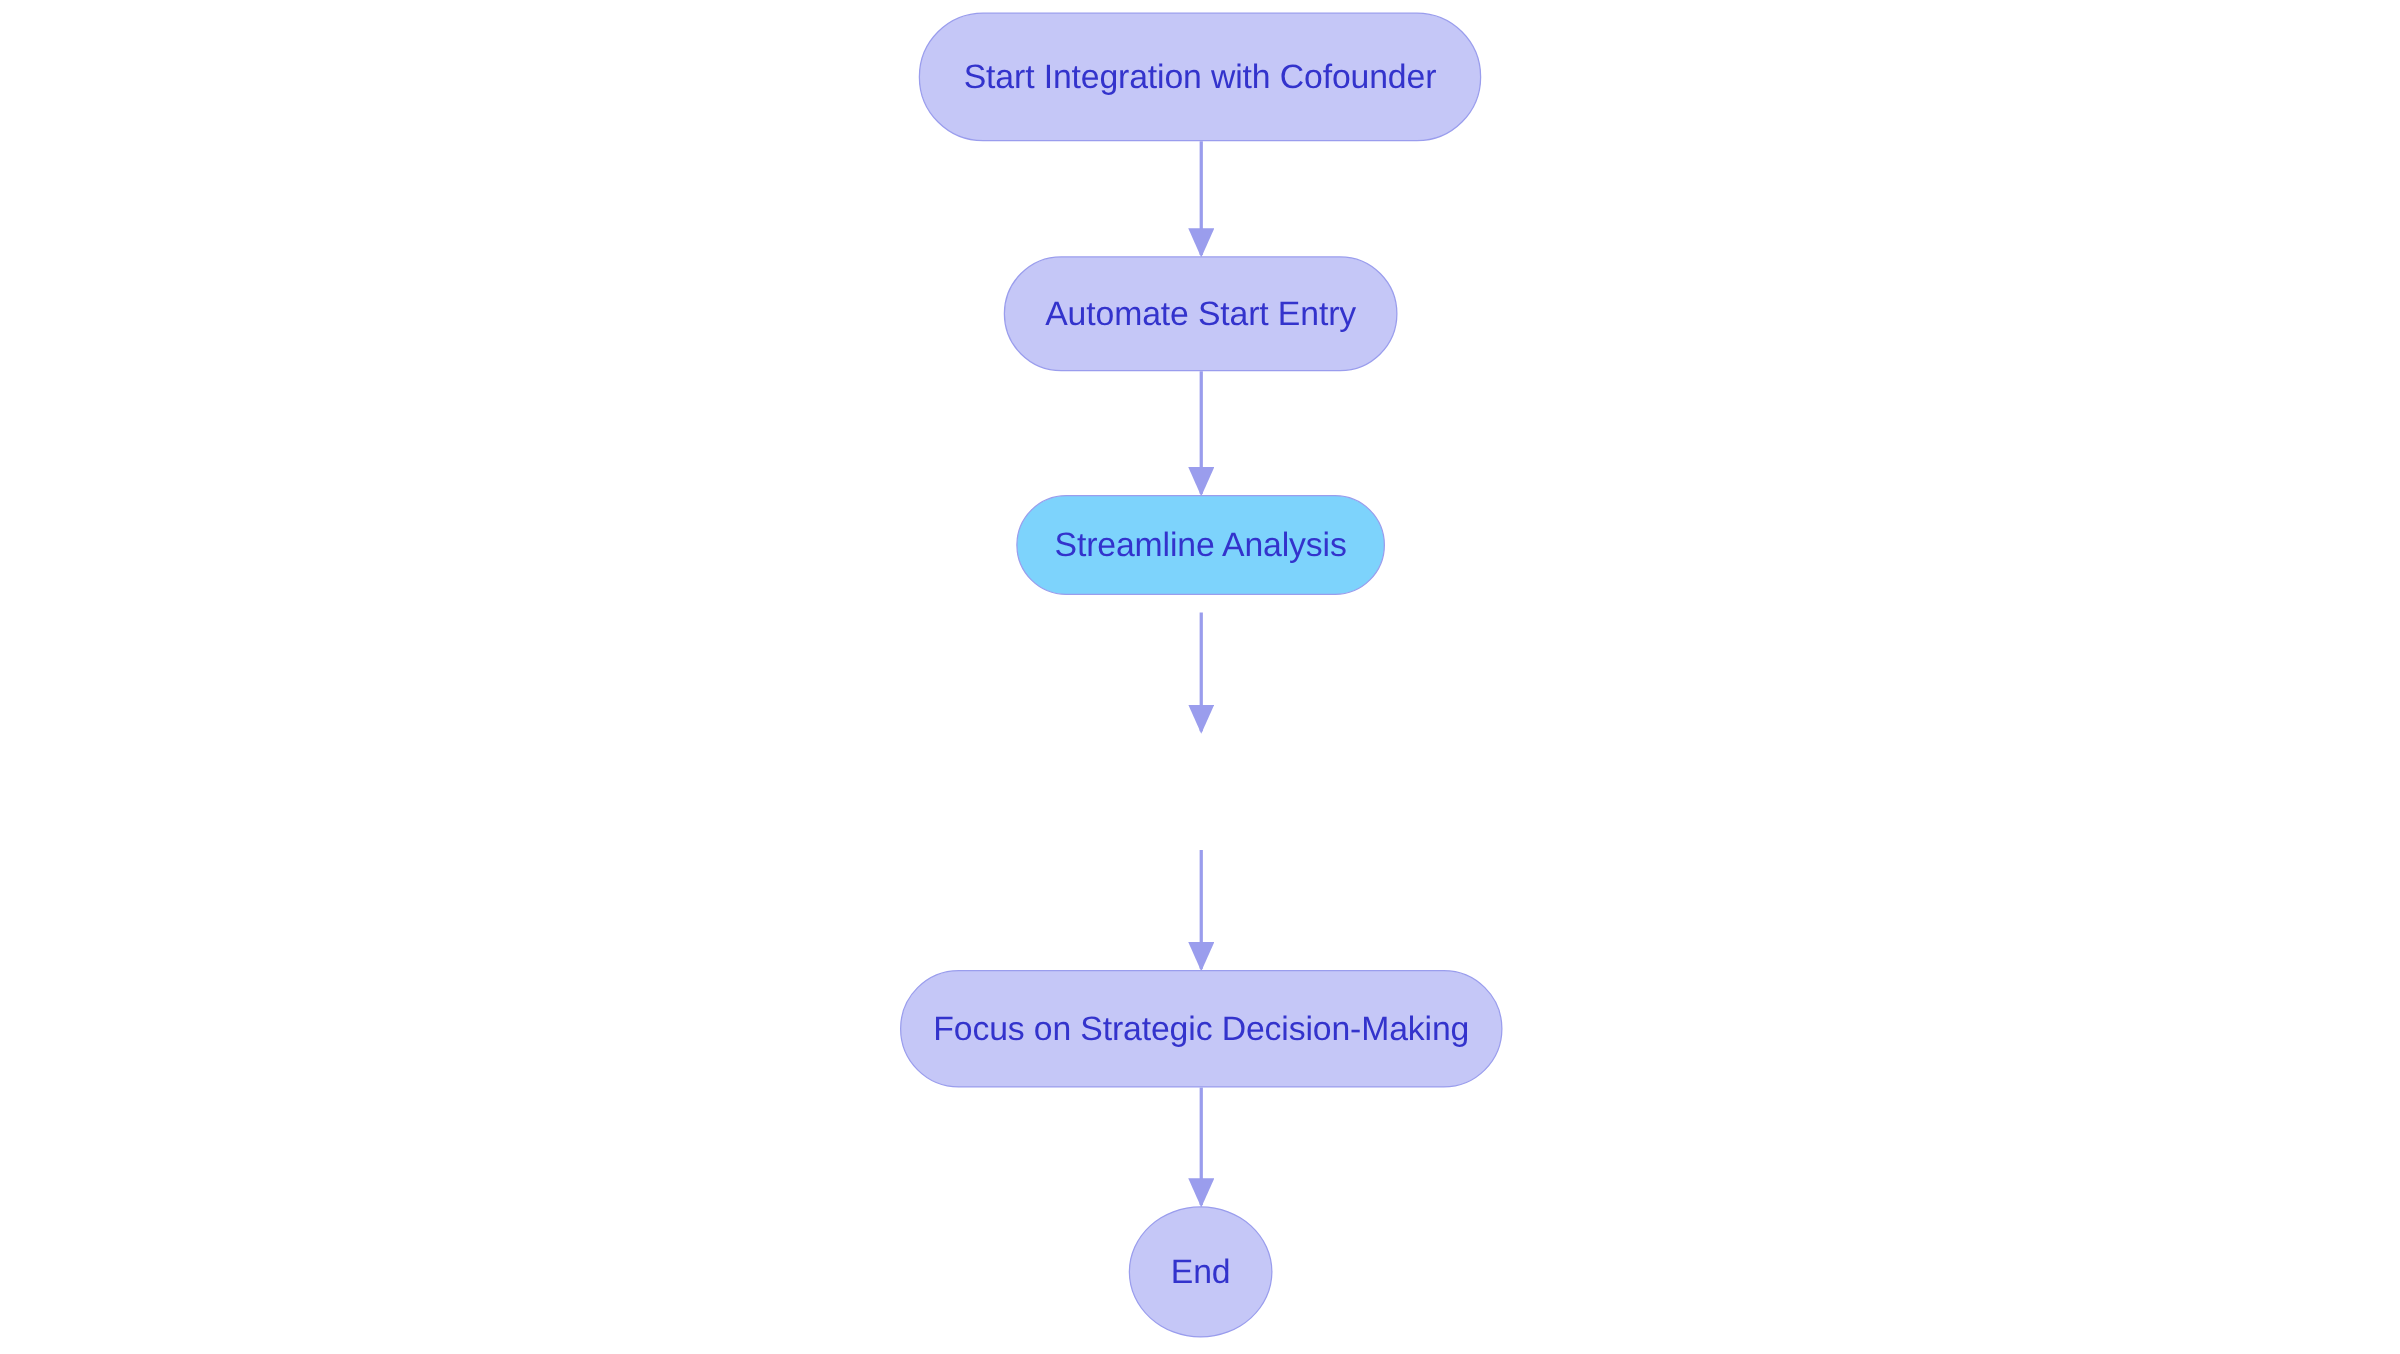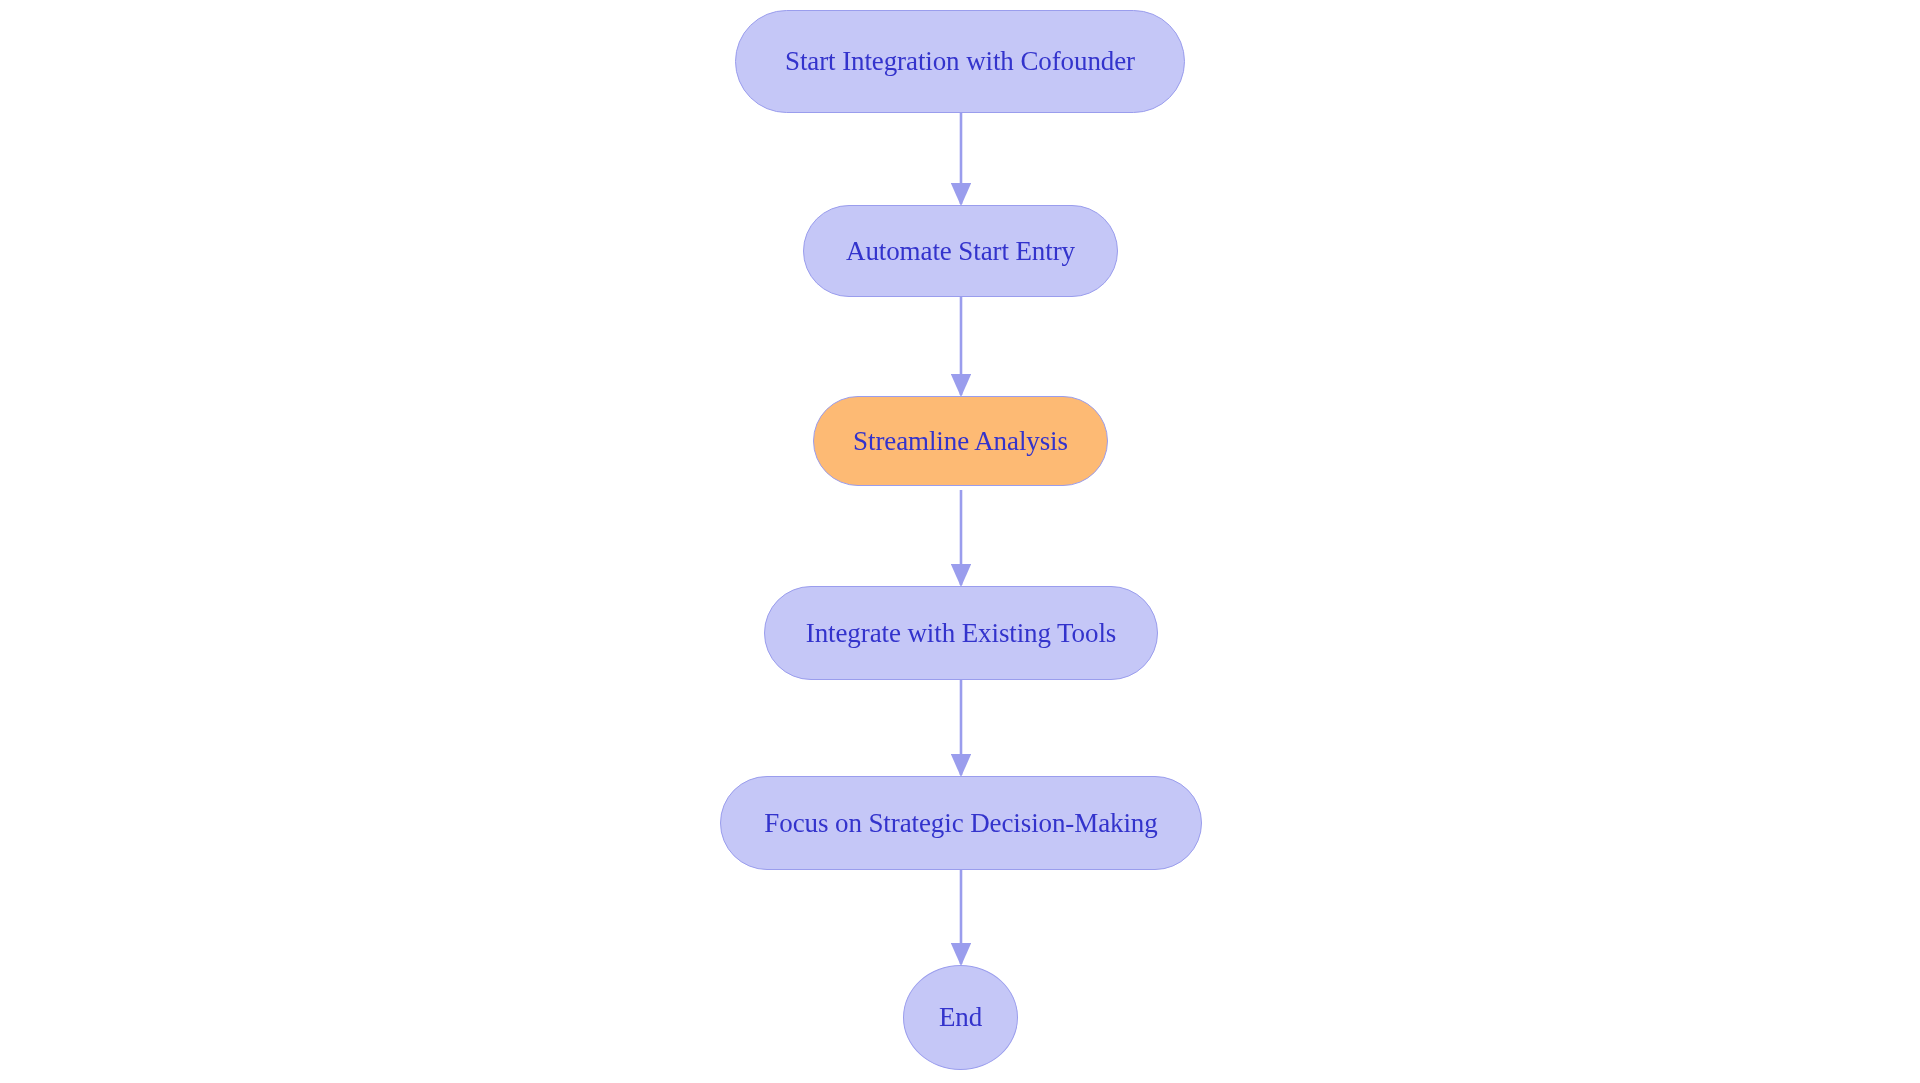--- a/index.html
+++ b/index.html
@@ -42,21 +42,20 @@
     letter-spacing: -0.1px;
     white-space: nowrap;
     line-height: 1;
   }
   .node.stadium { border-radius: 999px; }
   .node.circle  { border-radius: 50%; }
   .node-label {
     display: block;
     text-align: right;
     padding: 0 4px;
-    font-family: Liberation Serif, serif;
   }
 </style>
 </head>
 <body style="background: rgb(255, 255, 255);">
 
 <div id="flowchart-canvas" style="background: rgb(255, 255, 255);">
 
   <svg id="edges-layer" viewBox="0 0 1920 1083" width="1920" height="1083" xmlns="http://www.w3.org/2000/svg">
     <defs>
       <marker id="arrowhead" markerWidth="9" markerHeight="8" refX="8.2" refY="4" orient="auto" markerUnits="strokeWidth">
@@ -73,27 +72,24 @@
   </svg>
 
   <div class="node stadium" style="left: 735px; top: 10px; width: 450px; height: 103px; background: rgb(197, 199, 247); border-color: rgb(154, 157, 237); color: rgb(51, 51, 204);">
     <span class="node-label">Start Integration with Cofounder</span>
   </div>
 
   <div class="node stadium" style="left: 803px; top: 205px; width: 315px; height: 92px; background: rgb(197, 199, 247); border-color: rgb(154, 157, 237); color: rgb(51, 51, 204);">
     <span class="node-label">Automate Start Entry</span>
   </div>
 
-  <div class="node stadium" style="left: 813px; top: 396px; width: 295px; height: 90px; background: #fdba74; border-color: rgb(154, 157, 237); color: rgb(51, 51, 204);">
+  <div class="node stadium" style="left: 813px; top: 396px; width: 295px; height: 80px; background: #7dd3fc; border-color: rgb(154, 157, 237); color: rgb(51, 51, 204);">
     <span class="node-label">Streamline Analysis</span>
   </div>
 
-  <div class="node stadium" style="left: 764px; top: 586px; width: 394px; height: 94px; background: rgb(197, 199, 247); border-color: rgb(154, 157, 237); color: rgb(51, 51, 204);">
-    <span class="node-label">Integrate with Existing Tools</span>
-  </div>
 
   <div class="node circle" style="left: 903px; top: 965px; width: 115px; height: 105px; background: rgb(197, 199, 247); border-color: rgb(154, 157, 237); color: rgb(51, 51, 204);">
     <span class="node-label">End</span>
   </div>
 
   <div class="node stadium" style="left: 720px; top: 776px; width: 482px; height: 94px; background: rgb(197, 199, 247); border-color: rgb(154, 157, 237); color: rgb(51, 51, 204);">
     <span class="node-label">Focus on Strategic Decision-Making</span>
   </div>
 
 </div>

